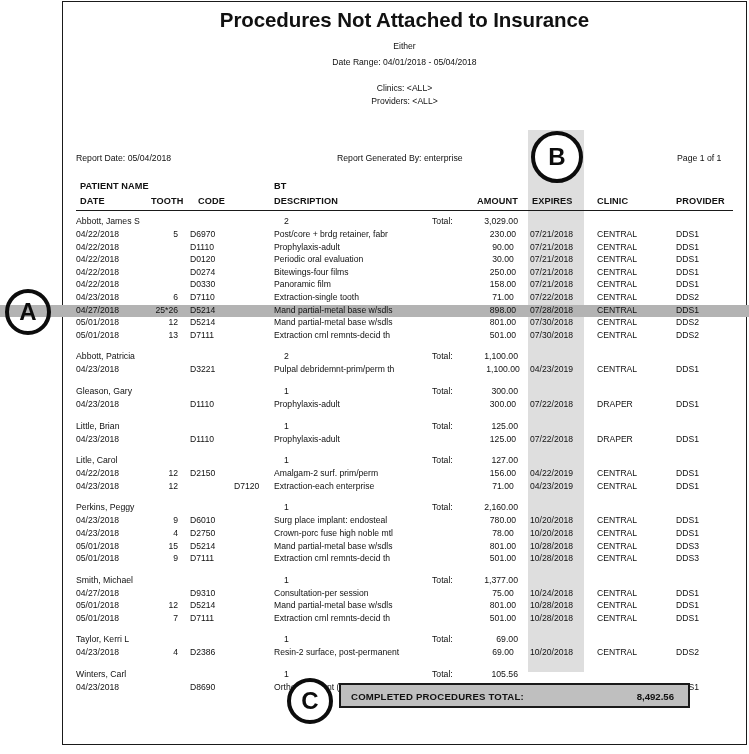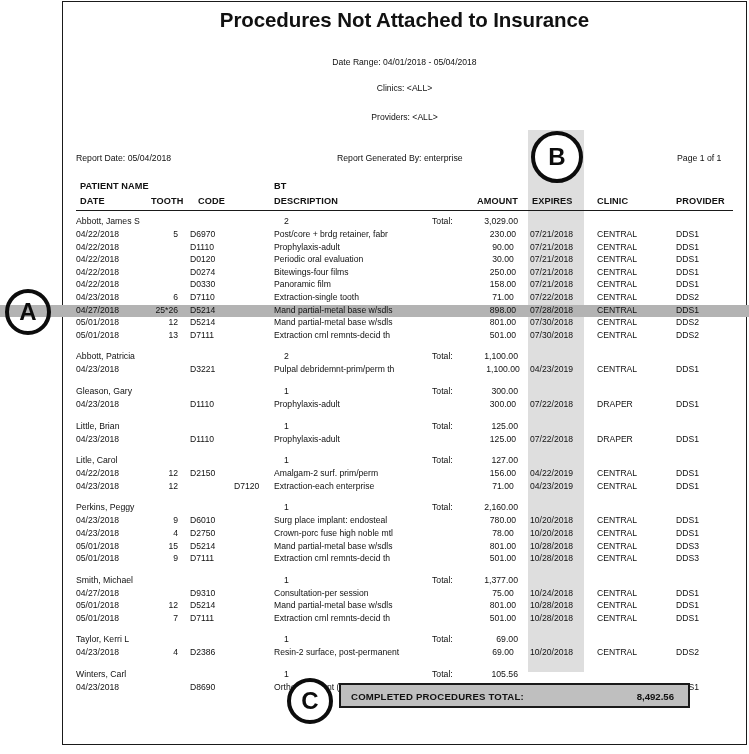--- a/index.html
+++ b/index.html
@@ -65,21 +65,21 @@
     position: absolute;
     left: 62px;
     width: 685px;
     text-align: center;
     font-size: 8.6px;
   }
   #sub-either      { top: 41px; }
   #sub-daterange   { top: 57px; }
   #sub-patientrng  { top: 70px; }
   #sub-clinics     { top: 83px; }
-  #sub-providers   { top: 96px; margin-top: 16px; }
+  #sub-providers   { top: 96px; }
   #sub-billing     { top: 109px; }
 
   
   .meta {
     position: absolute;
     top: 153px;
     font-size: 8.7px;
   }
   #meta-reportdate { left: 76px; }
   #meta-generated  { left: 337px; }
@@ -214,20 +214,21 @@
 </head>
 <body>
 
 <div id="page-sheet"></div>
 
 <div id="expires-band"></div>
 
 <div id="content">
 
   <div id="report-title">Procedures Not Attached to Insurance</div>
+  <div class="sub-line" id="sub-either">Either</div>
   <div class="sub-line" id="sub-daterange">Date Range: 04/01/2018 - 05/04/2018</div>
   <div class="sub-line" id="sub-clinics">Clinics: &lt;ALL&gt;</div>
   <div class="sub-line" id="sub-providers">Providers: &lt;ALL&gt;</div>
 
   <div class="meta" id="meta-reportdate">Report Date: 05/04/2018</div>
   <div class="meta" id="meta-generated">Report Generated By: enterprise</div>
   <div class="meta" id="meta-page">Page 1 of 1</div>
 
   <div class="colhdr hdr-row1" id="hdr-patientname">PATIENT NAME</div>
   <div class="colhdr hdr-row1" id="hdr-bt">BT</div>

